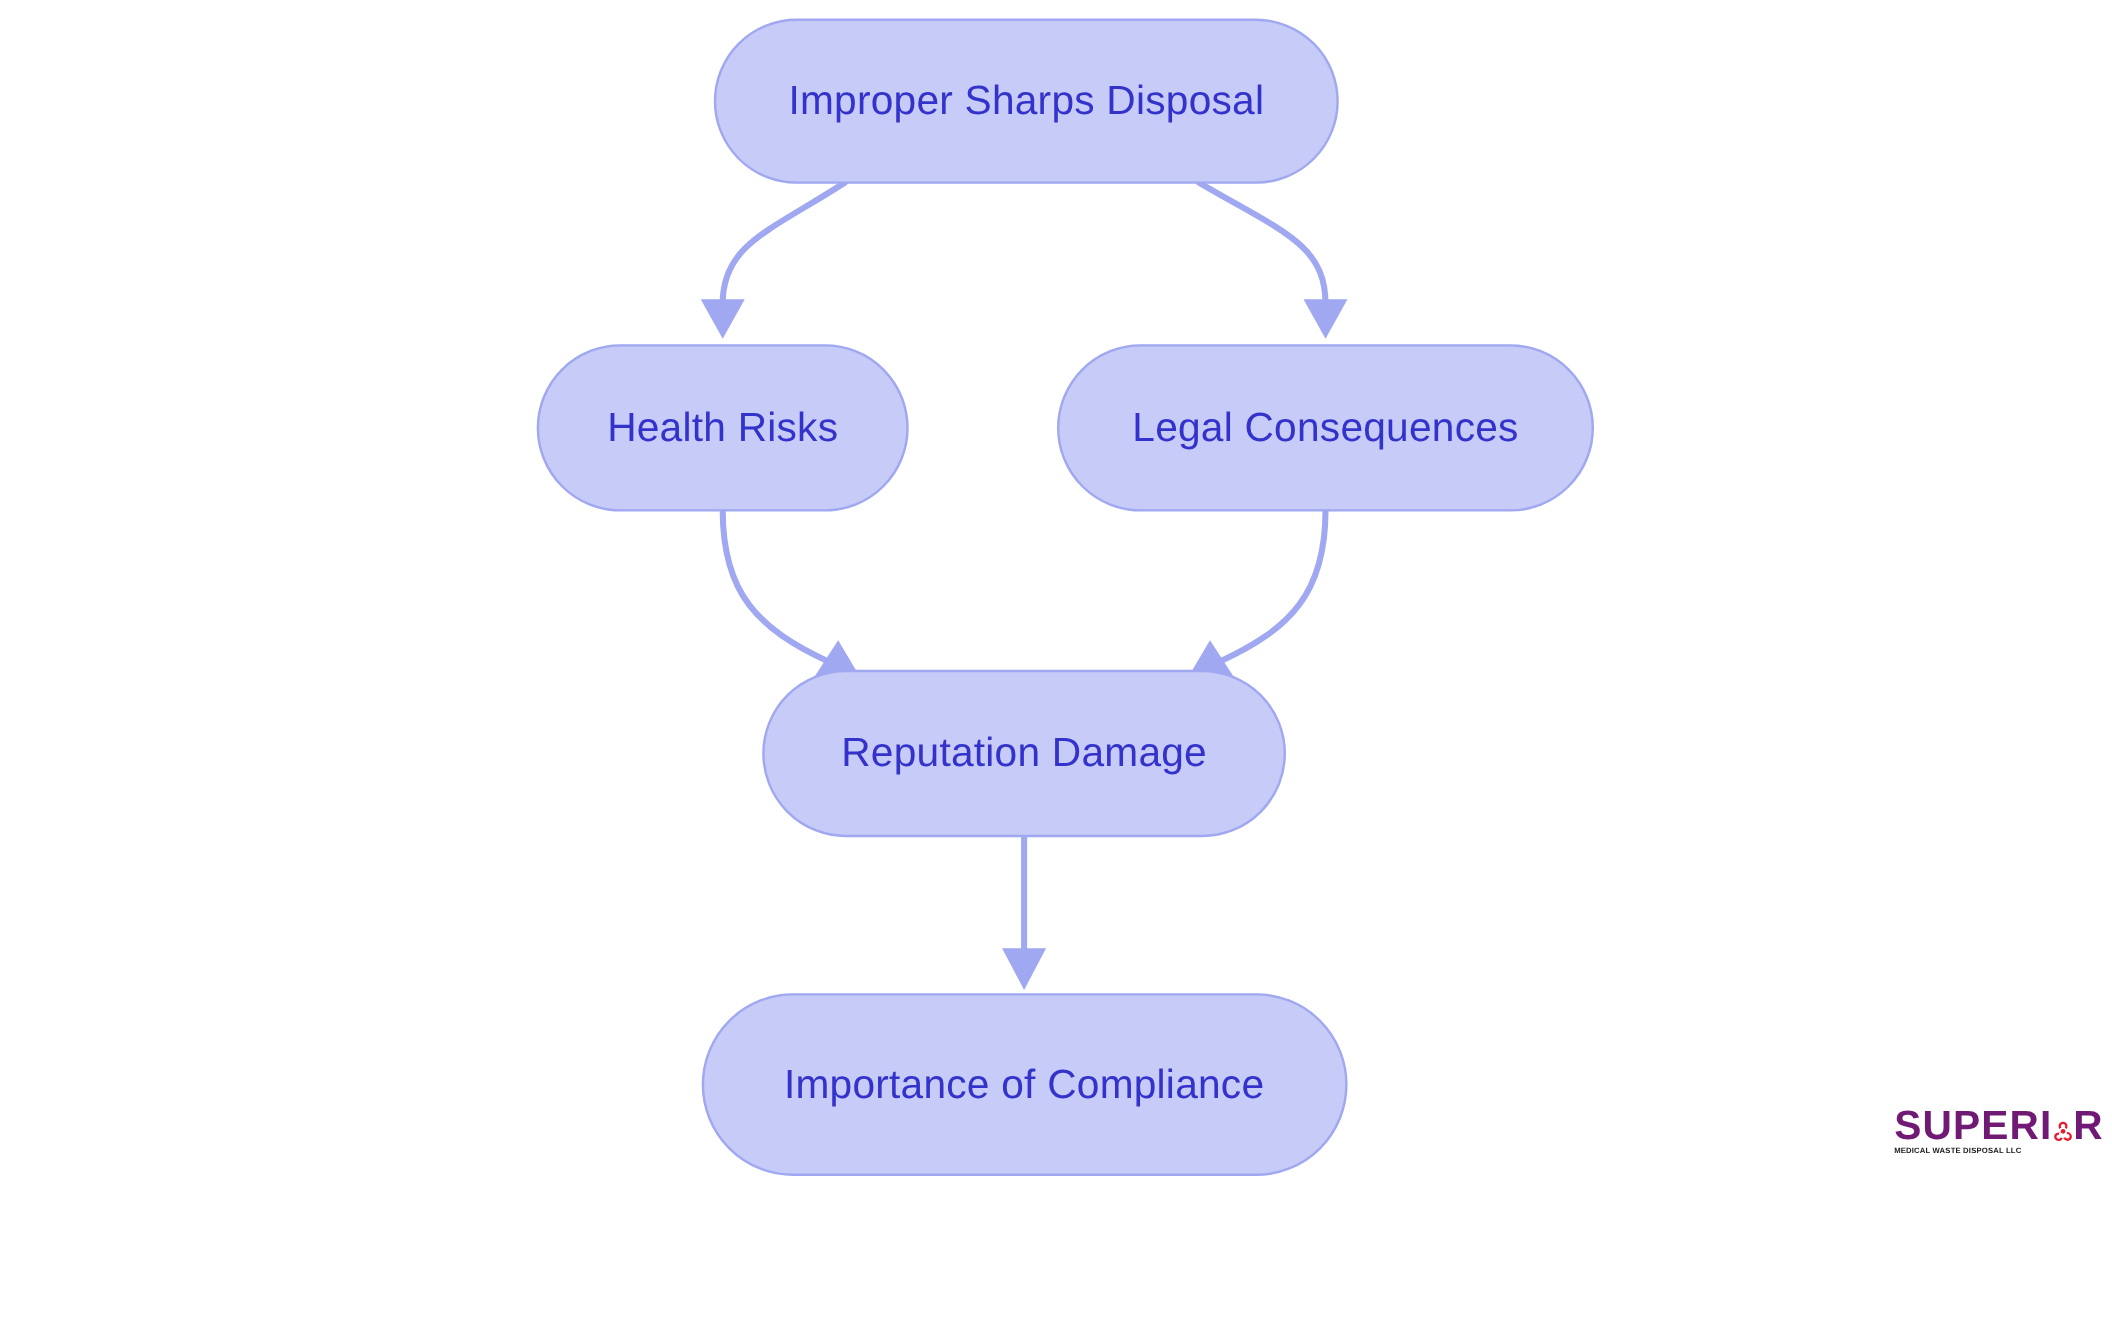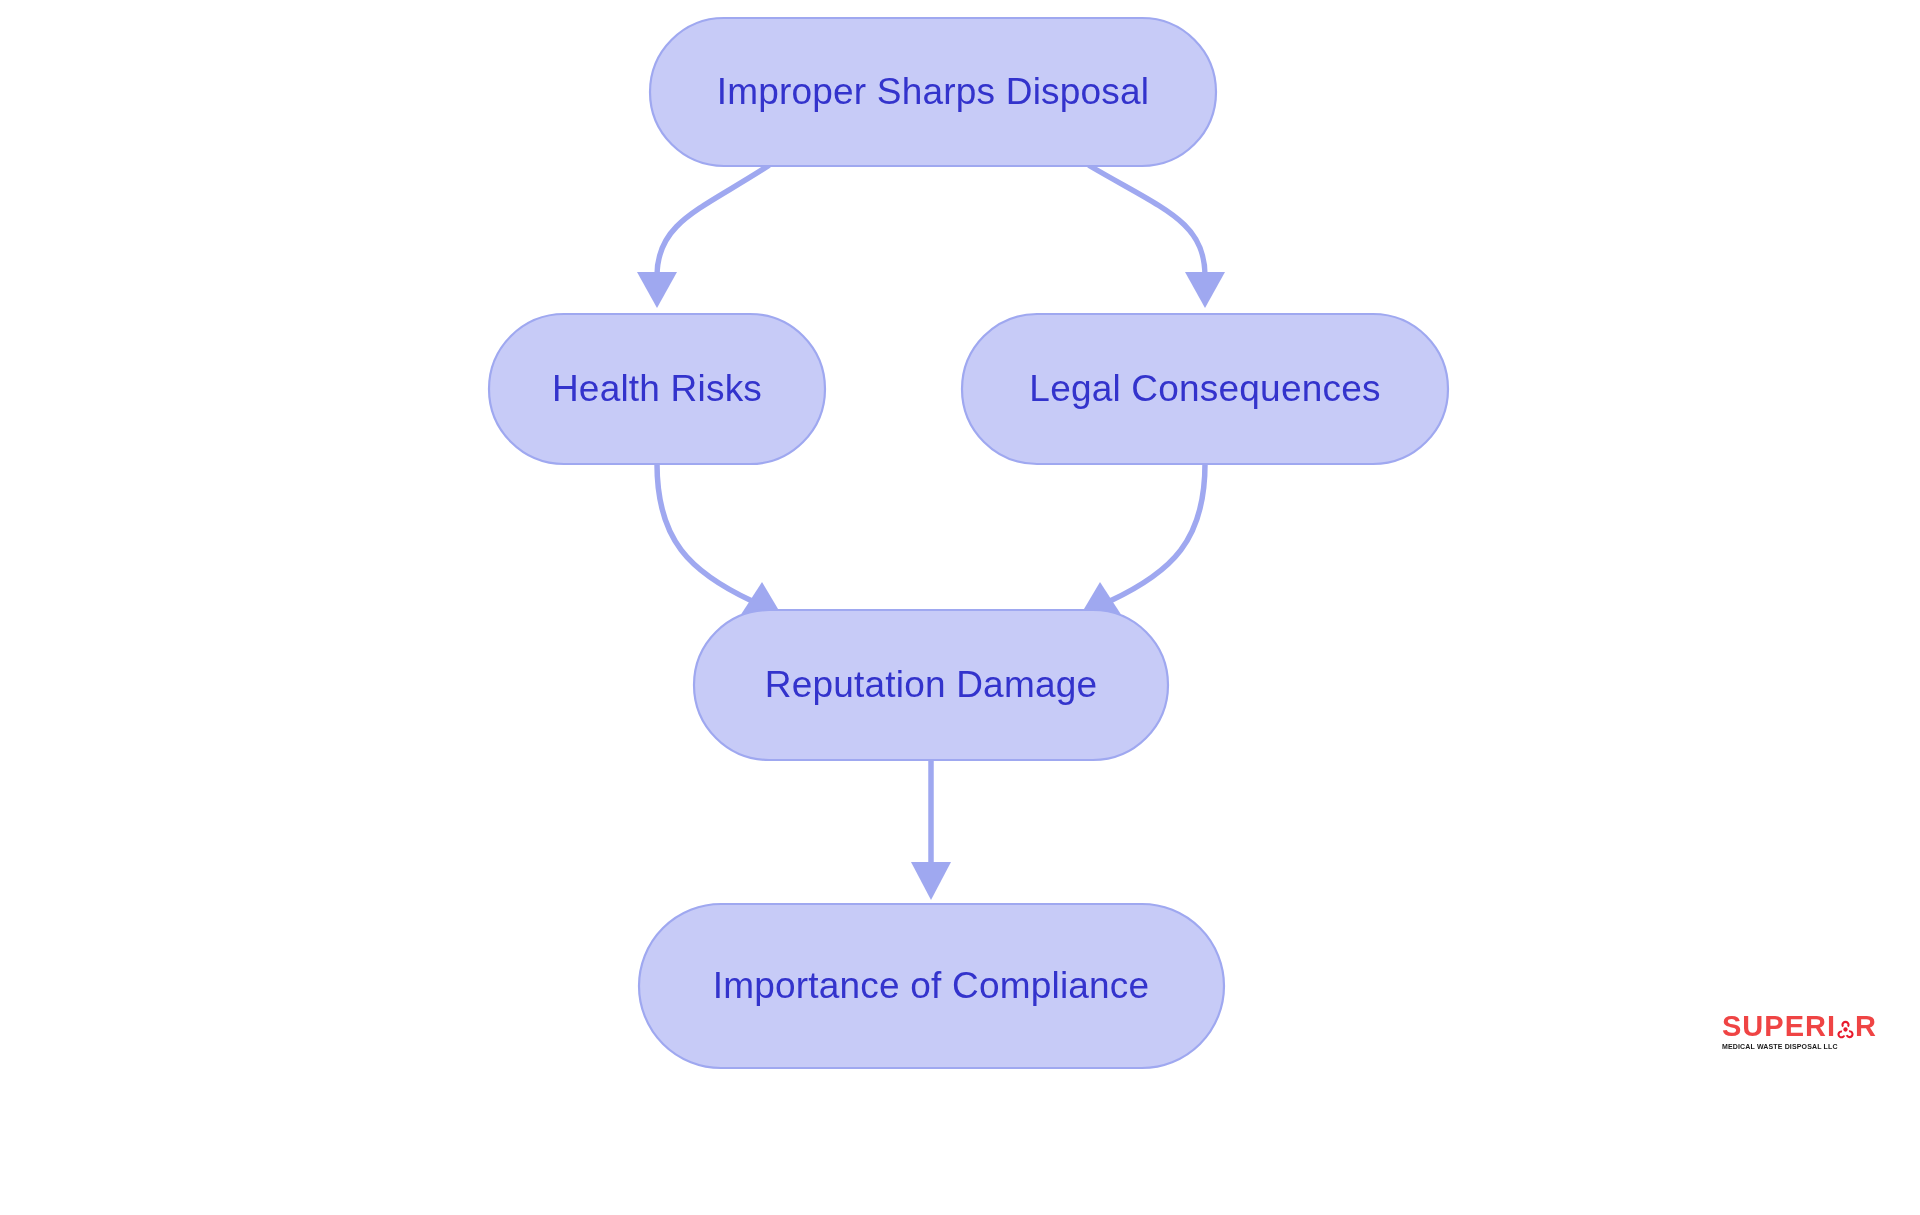--- a/index.html
+++ b/index.html
@@ -58,24 +58,24 @@
     position: absolute;
     right: 20px;
     bottom: 22px;
     width: 178px;
     text-align: left;
     user-select: none;
   }
   #logo .logo-word {
     display: block;
     position: relative;
-    color: #ef4444;
+    color: #701a75;
     font-family: "Liberation Sans", "DejaVu Sans", sans-serif;
     font-weight: 700;
-    font-size: 29px;
+    font-size: 37px;
     letter-spacing: 1.0px;
     line-height: 1;
     white-space: nowrap;
   }
   #logo .logo-sub {
     display: block;
     color: #1a1a1a;
     font-family: "Liberation Sans", "DejaVu Sans", sans-serif;
     font-weight: 700;
     font-size: 7.0px;

